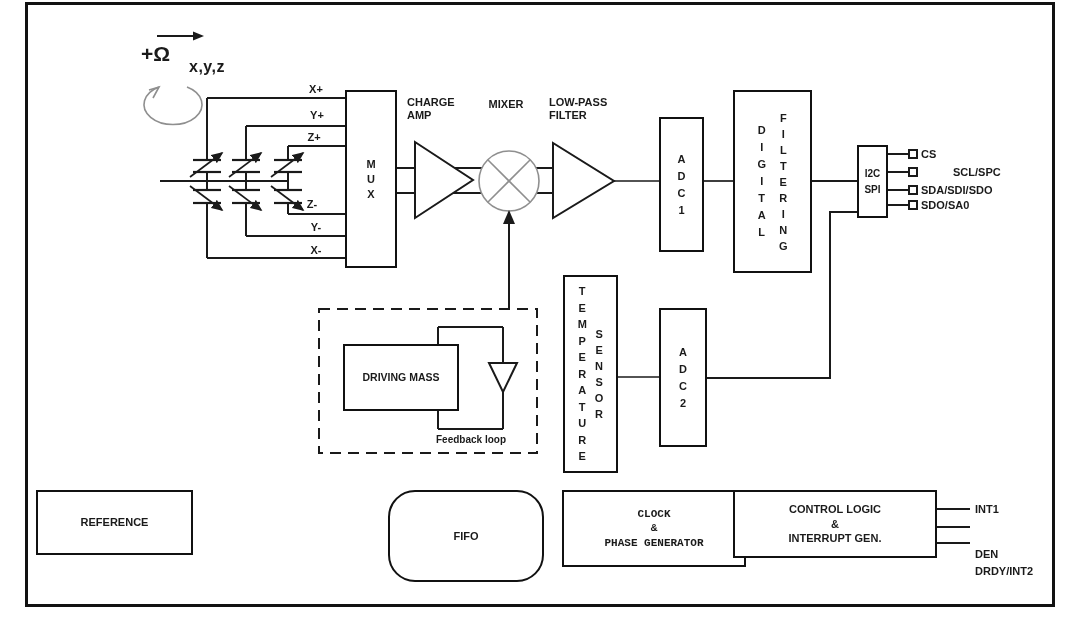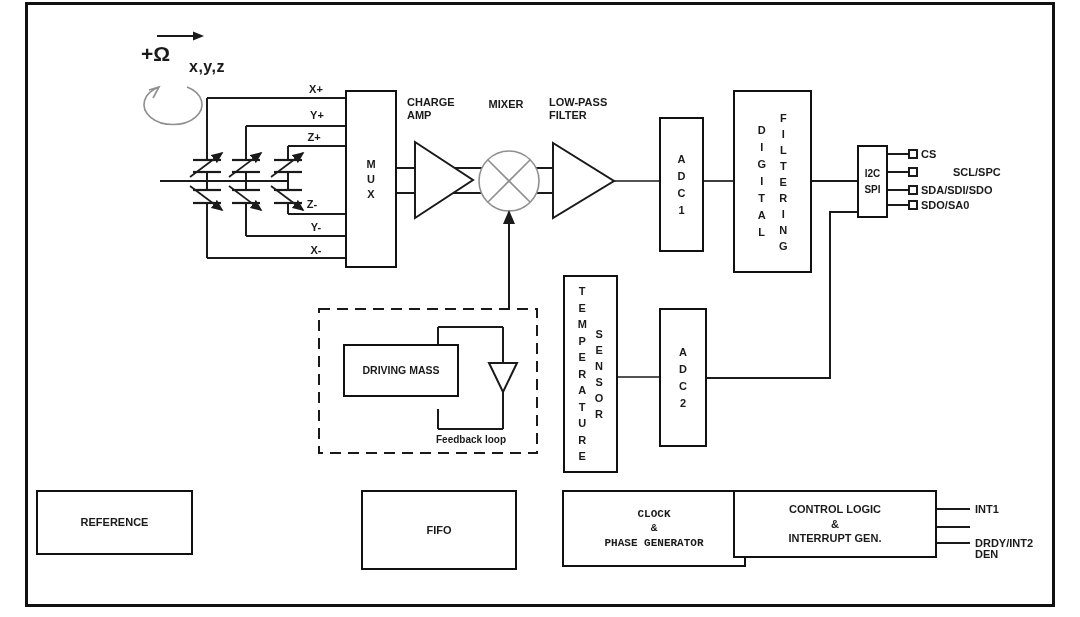--- a/index.html
+++ b/index.html
@@ -221,38 +221,38 @@
 R</div>
   </div>
 
   <div class="block" style="left:659px;top:308px;width:48px;height:139px;">
     <div class="vstack lh17">A
 D
 C
 2</div>
   </div>
 
-  <div class="block" style="left:343px;top:344px;width:116px;height:53px;">
+  <div class="block" style="left:343px;top:344px;width:116px;height:67px;">
     <div class="block-label" style="font-size:10.5px;">DRIVING MASS</div>
   </div>
   <div class="fb-lbl ctr" style="left:471px;top:439px;">Feedback loop</div>
 
   <div class="block" style="left:36px;top:490px;width:157px;height:65px;">
     <div class="block-label">REFERENCE</div>
   </div>
-  <div class="block" style="left:361px;top:490px;width:156px;height:80px;">
+  <div class="block" style="left:388px;top:490px;width:156px;height:92px;border-radius:27px;">
     <div class="block-label">FIFO</div>
   </div>
   <div class="block" style="left:562px;top:490px;width:184px;height:77px;font-family:Liberation Mono, monospace;">
     <div class="block-label">CLOCK
 &amp;
 PHASE GENERATOR</div>
   </div>
   <div class="block" style="left:733px;top:490px;width:204px;height:68px;">
     <div class="block-label">CONTROL LOGIC
 &amp;
 INTERRUPT GEN.</div>
   </div>
 
   <div class="lbl vctr" style="left:975px;top:509px;">INT1</div>
   <div class="lbl vctr" style="left:975px;top:554px;">DEN</div>
-  <div class="lbl vctr" style="left:975px;top:543px;">DRDY/INT2</div>
+  <div class="lbl vctr" style="left:975px;top:571px;">DRDY/INT2</div>
 </div>
 
 </body></html>

